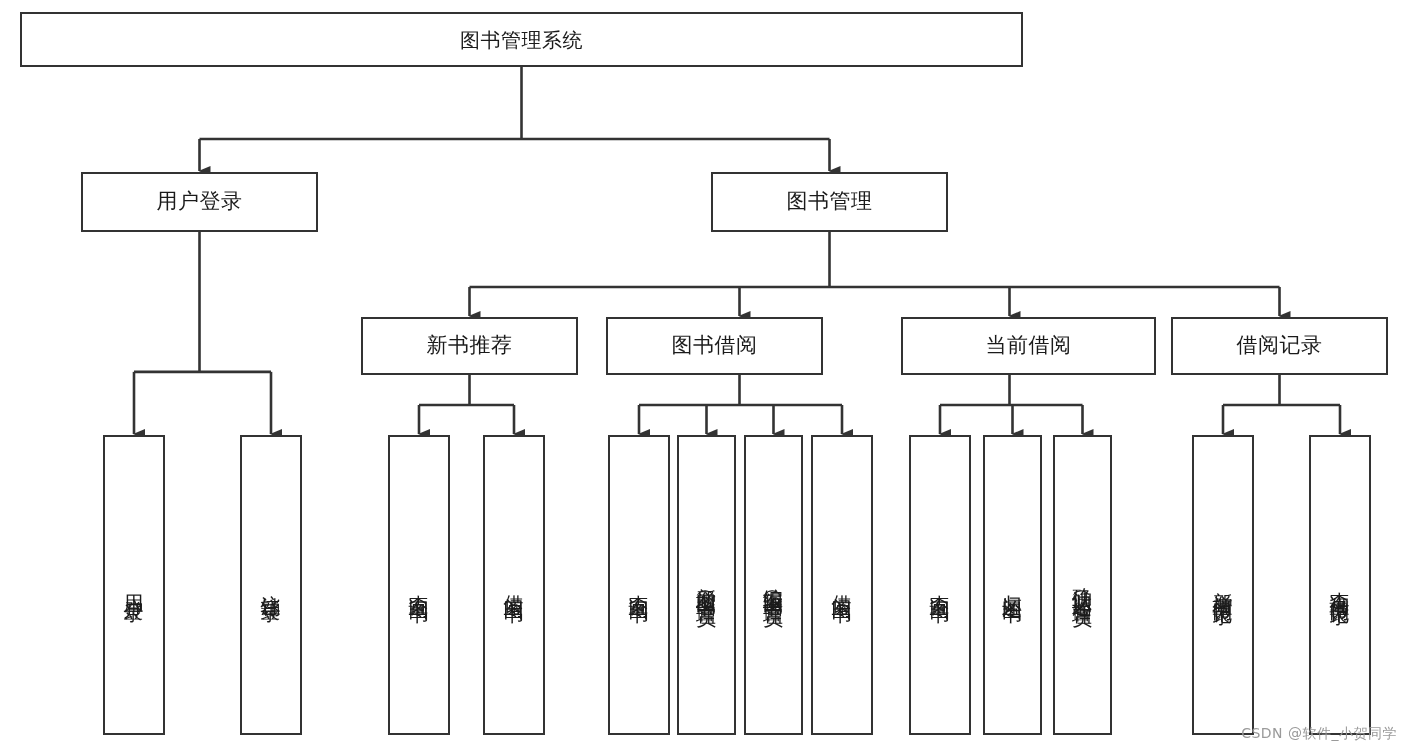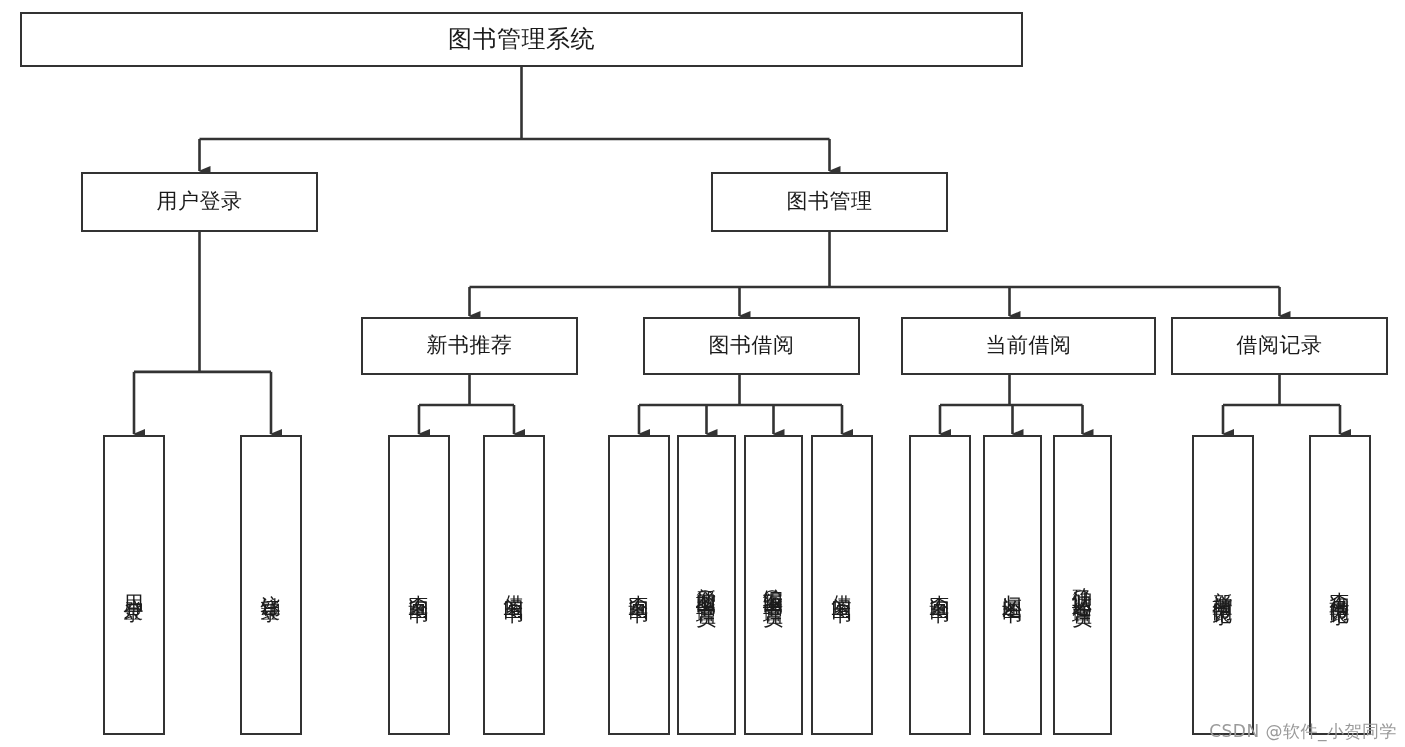--- a/index.html
+++ b/index.html
@@ -38,38 +38,38 @@
     text-align: center;
     color: #1b1b1b;
     z-index: 2;
   }
   .node.horiz {
     font-size: 21px;
     letter-spacing: 0.5px;
     line-height: 1.2;
   }
   .node.root {
-    font-size: 24px;
+    font-size: 20px;
   }
   .node.vert {
     writing-mode: vertical-rl;
     text-orientation: upright;
     font-size: 20px;
     letter-spacing: 3px;
     line-height: 1.1;
     padding: 4px 0;
     align-items: center;
     justify-content: center;
     white-space: nowrap;
   }
   .watermark {
     position: absolute;
     right: 8px;
     bottom: 4px;
-    font-size: 17px;
+    font-size: 14px;
     color: #9a9a9a;
     letter-spacing: 0.5px;
     z-index: 3;
     white-space: nowrap;
     font-family: "DejaVu Sans", "Liberation Sans", sans-serif;
   }
 </style>
 </head>
 <body>
 
@@ -119,21 +119,21 @@
   </svg>
 
   <div class="node root horiz" style="left: 20px; top: 12px; width: 1003px; height: 55px;">图书管理系统</div>
 
   <div class="node horiz" style="left: 81px; top: 172px; width: 237px; height: 60px;">用户登录</div>
 
   <div class="node horiz" style="left: 361px; top: 317px; width: 217px; height: 58px;">新书推荐</div>
 
   <div class="node horiz" style="left: 711px; top: 172px; width: 237px; height: 60px;">图书管理</div>
 
-  <div class="node horiz" style="left: 643px; top: 317px; width: 217px; height: 58px;">图书借阅</div>
+  <div class="node horiz" style="left: 606px; top: 317px; width: 217px; height: 58px;">图书借阅</div>
 
   <div class="node horiz" style="left: 901px; top: 317px; width: 255px; height: 58px;">当前借阅</div>
 
   <div class="node horiz" style="left: 1171px; top: 317px; width: 217px; height: 58px; text-align: right;">借阅记录</div>
 
   <div class="node vert" style="left: 103px; top: 435px; width: 62px; height: 300px;">用户登录</div>
 
   <div class="node vert" style="left: 240px; top: 435px; width: 62px; height: 300px;">注销登录</div>
 
   <div class="node vert" style="left: 388px; top: 435px; width: 62px; height: 300px;">查询图书</div>

